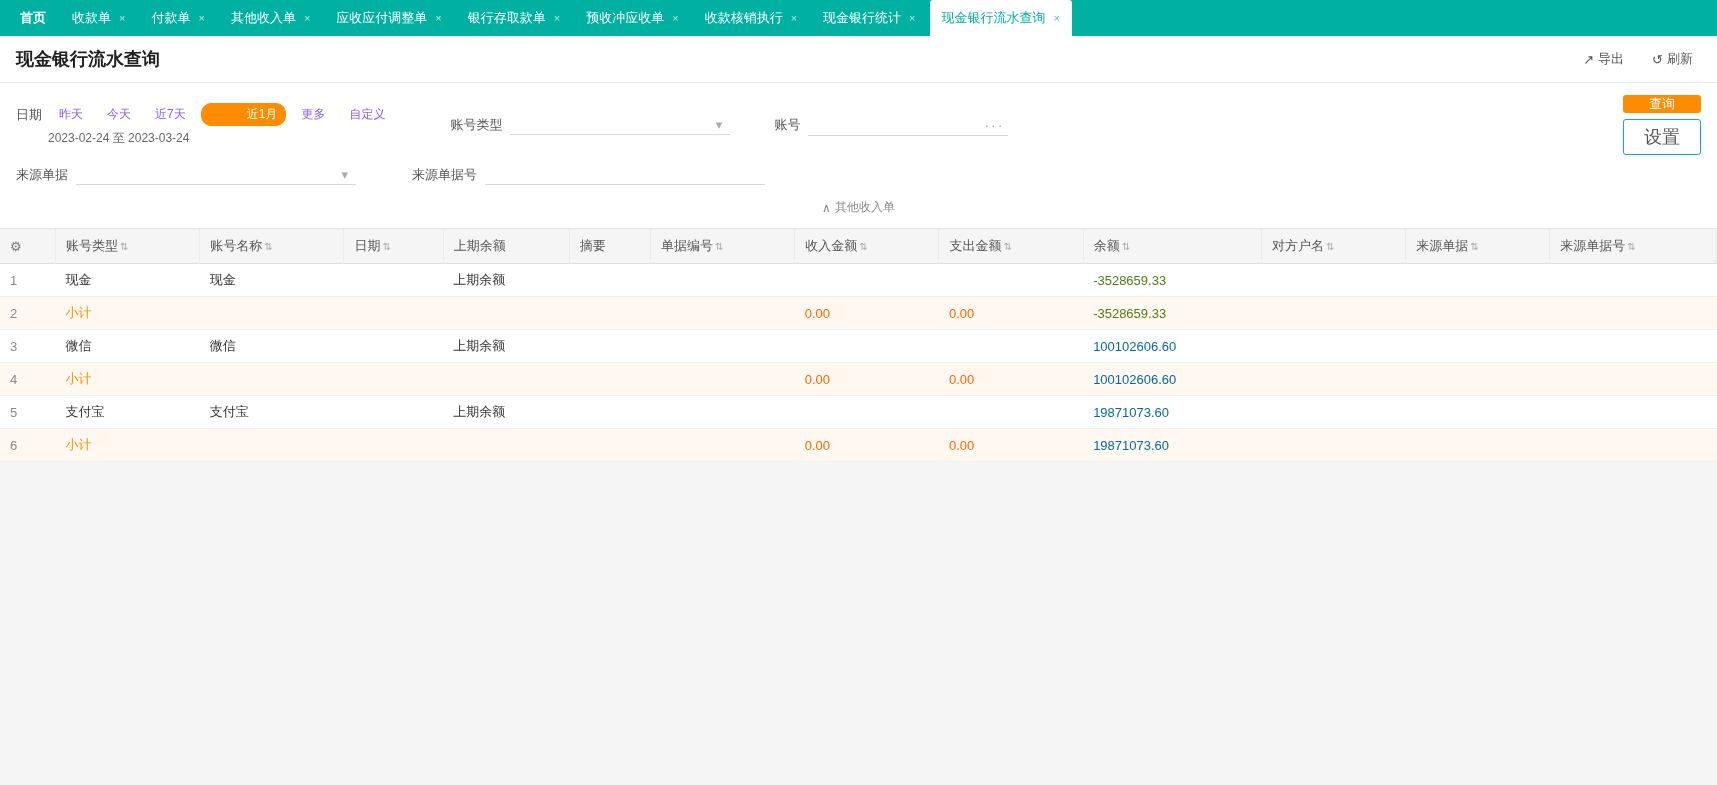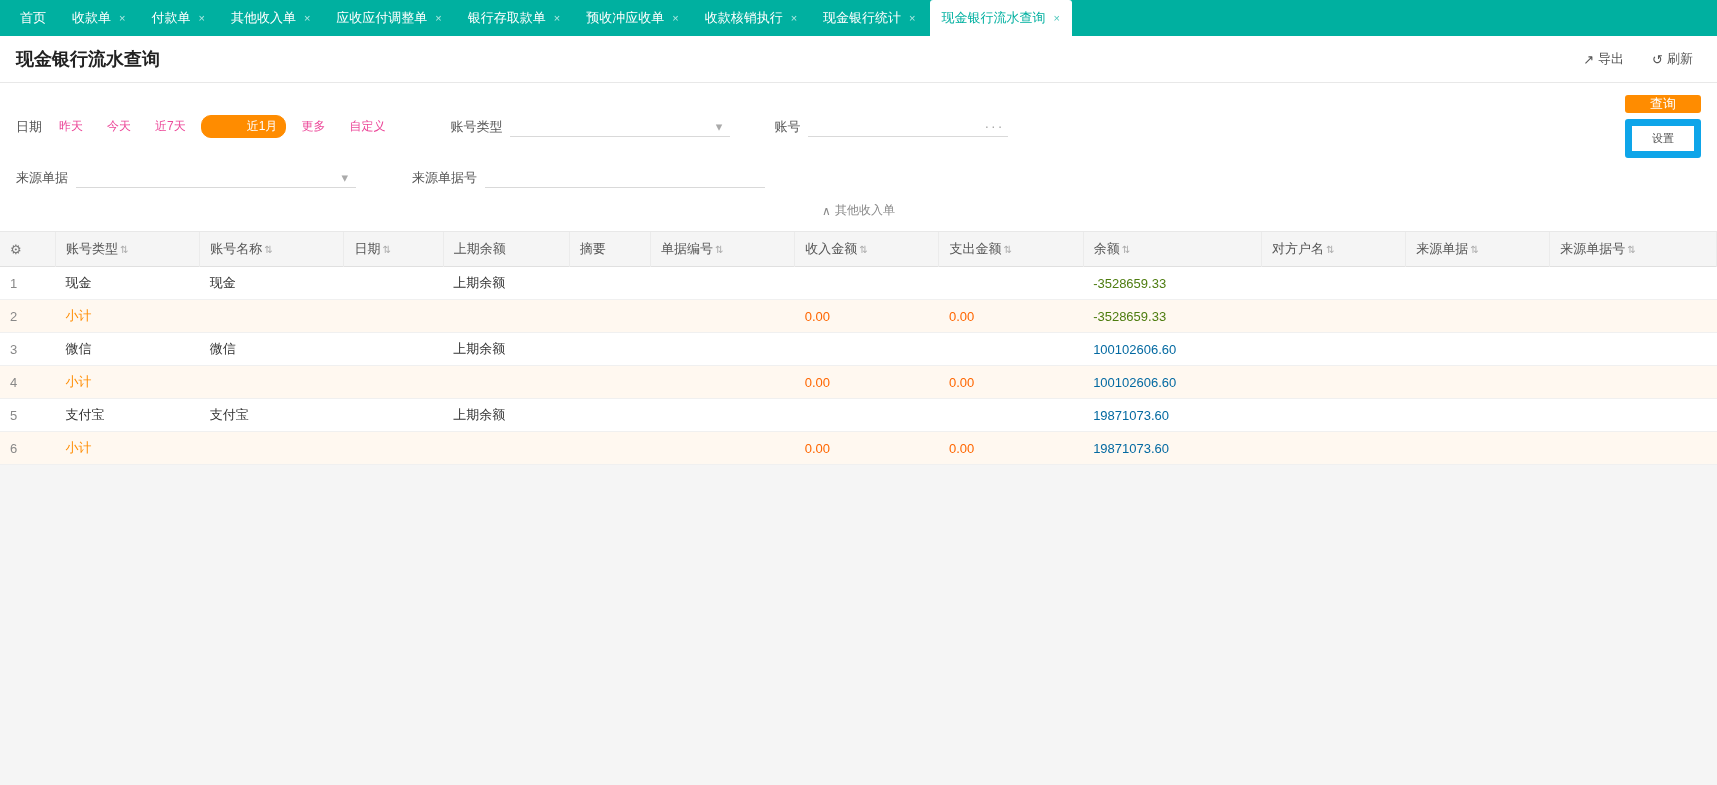--- a/index.html
+++ b/index.html
@@ -20,21 +20,21 @@
       align-items: center;
       padding: 0 12px;
       height: 100%;
       color: #fff;
       font-size: 13px;
       cursor: pointer;
       white-space: nowrap;
       border-radius: 3px 3px 0 0;
       gap: 4px;
     }
-    .nav-item.home { font-weight: normal; }
+    .nav-item.home { font-weight: bold; }
     .nav-item.active { background: #fff; color: #00b0a0; border-radius: 3px 3px 0 0; }
     .nav-item .close-x { font-size: 11px; opacity: 0.7; margin-left: 4px; }
 
     
     .page-header {
       display: flex;
       align-items: center;
       justify-content: space-between;
       background: #fff;
       padding: 10px 16px;
@@ -61,21 +61,21 @@
       flex-wrap: wrap;
     }
     .filter-label { color: #555; font-size: 13px; white-space: nowrap; }
     .filter-date-btns { display: flex; gap: 6px; align-items: center; }
     .date-btn {
       padding: 2px 8px;
       border-radius: 3px;
       cursor: pointer;
       font-size: 12px;
       border: 1px solid transparent;
-      color: #ec4899;
+      color: #8b5cf6;
     }
     .date-btn.active {
       background: #ff8c00;
       color: #fff;
       border-color: #ff8c00;
       border-radius: 10px;
       padding-left: 45px;
     }
     .date-range { font-size: 12px; color: #666; margin-left: 4px; }
     .filter-select {
@@ -103,25 +103,25 @@
       color: #fff;
       border: none;
       border-radius: 3px;
       padding: 0 20px;
       cursor: pointer;
       font-size: 13px;
     }
     .settings-btn {
       background: #fff;
       color: #555;
-      border: 7px solid #0ea5e9;
+      border: 1px solid #0ea5e9;
       border-radius: 3px;
       padding: 5px 20px;
       cursor: pointer;
-      font-size: 11px;
+      font-size: 18px;
       text-align: center;
     }
     .collapse-bar {
       display: flex;
       justify-content: center;
       align-items: center;
       padding: 4px 0;
       color: #888;
       font-size: 12px;
       cursor: pointer;
@@ -203,20 +203,23 @@
       <div style="display:flex;align-items:center;gap:8px;">
         <span class="filter-label">日期</span>
         <div class="filter-date-btns" id="date-btns">
             <span class="date-btn">昨天</span>
             <span class="date-btn">今天</span>
             <span class="date-btn">近7天</span>
             <span class="date-btn active">近1月</span>
             <span class="date-btn">更多</span>
             <span class="date-btn">自定义</span>
           </div>
+      </div>
+      <div style="padding-left:28px;">
+        <span class="date-range">2023-02-24 至 2023-03-24</span>
       </div>
     </div>
 
     <div style="display:flex;align-items:center;gap:8px;margin-left:40px;">
       <span class="filter-label">账号类型</span>
       <div class="filter-select" style="min-width:220px;">
         <span style="flex:1;color:#bbb;"></span>
         <span style="color:#aaa;">▾</span>
       </div>
     </div>

